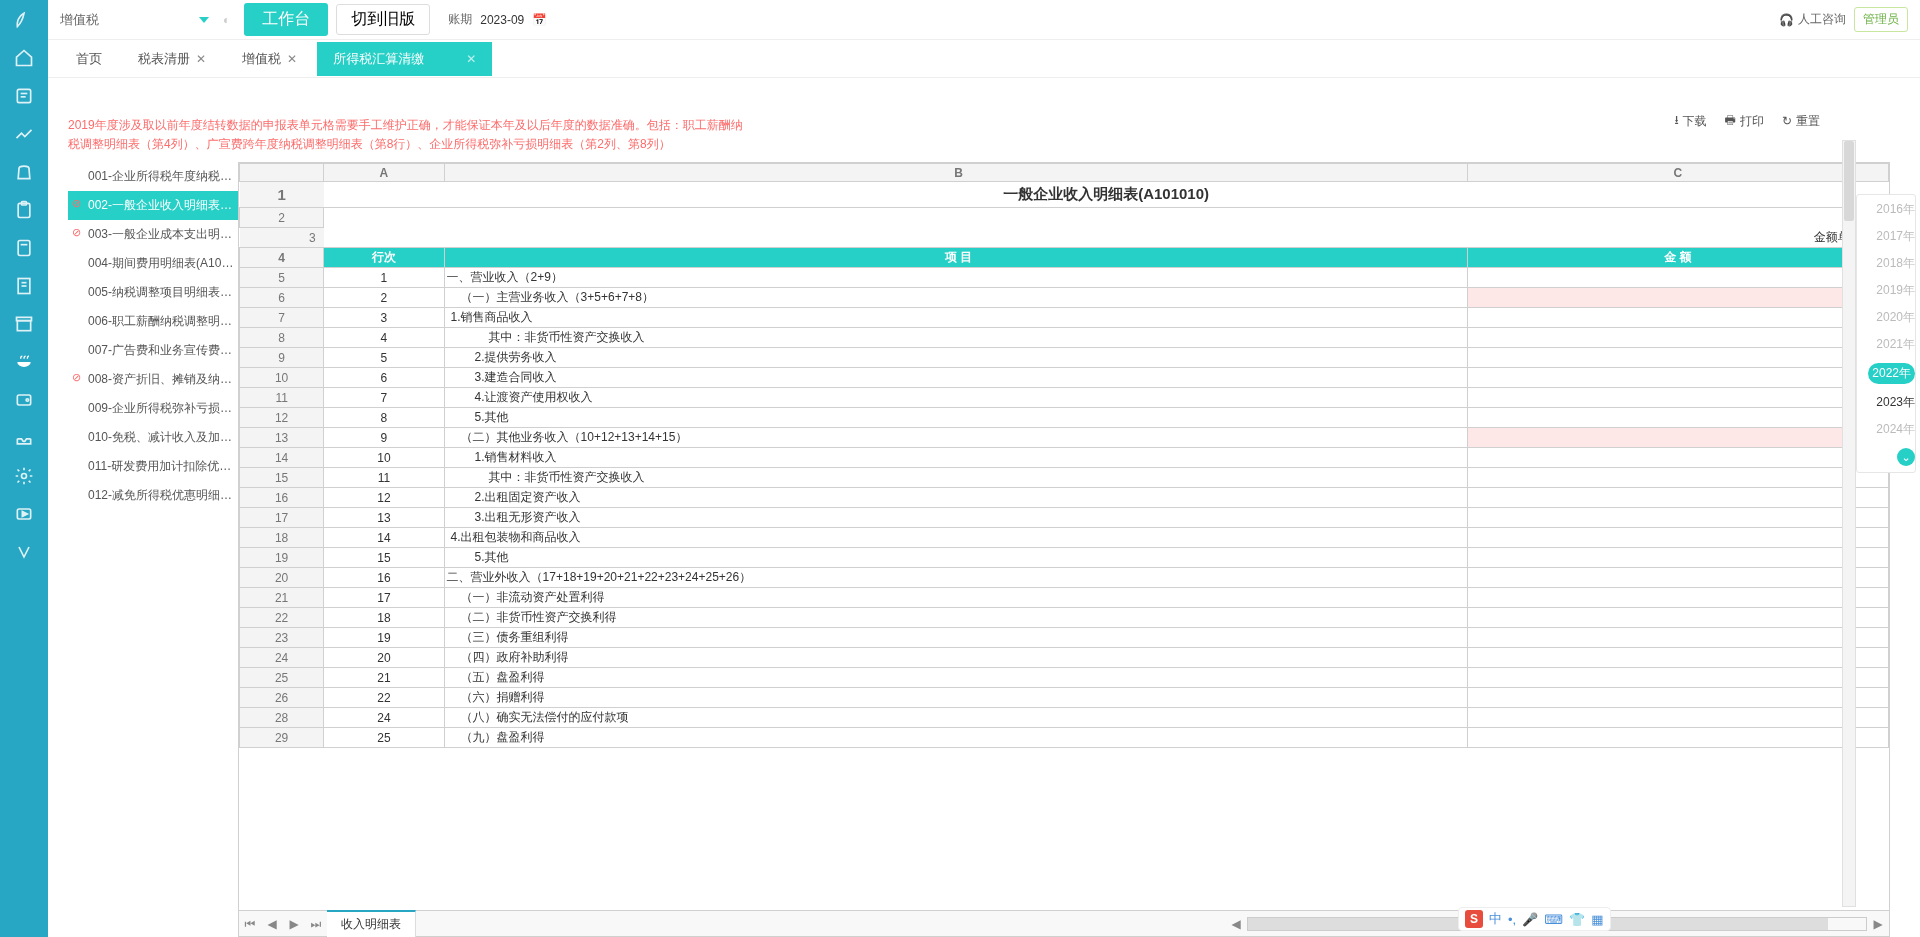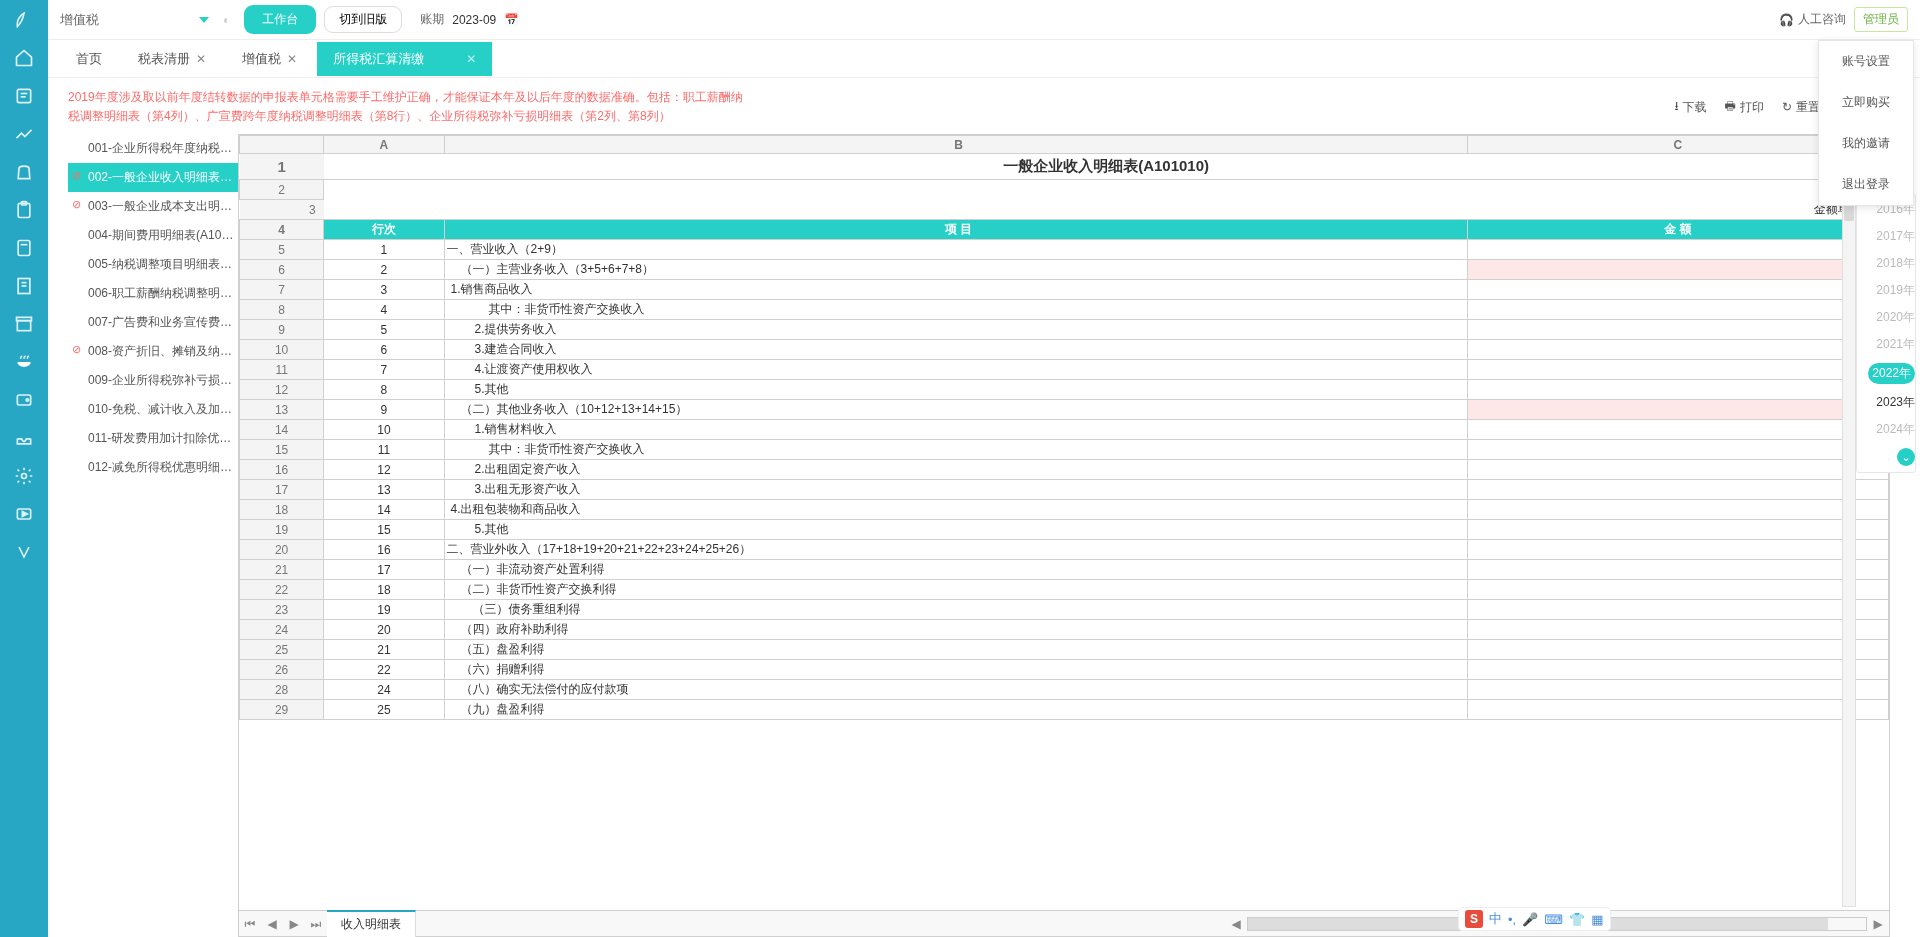--- a/index.html
+++ b/index.html
@@ -4,33 +4,33 @@
 <style>
 * { margin: 0; padding: 0; box-sizing: border-box; font-family: "Microsoft YaHei", Arial, sans-serif; }
 body { font-size: 12px; color: #333; background: #fff; overflow: hidden; }
 .app { display: flex; height: 100vh; }
 .sidebar-nav { width: 48px; background: #27a7c4; display: flex; flex-direction: column; align-items: center; padding-top: 10px; gap: 18px; }
 .sidebar-nav .nav-icon { width: 20px; height: 20px; color: #fff; opacity: 0.85; cursor: pointer; display: flex; align-items: center; justify-content: center; }
 .sidebar-nav .nav-icon.active { opacity: 1; filter: brightness(1.5); }
 .main { flex: 1; display: flex; flex-direction: column; position: relative; }
 .topbar { height: 40px; display: flex; align-items: center; border-bottom: 1px solid #eee; padding: 0 12px; gap: 8px; }
 .topbar .title-sel { display: flex; align-items: center; gap: 100px; color: #666; font-size: 13px; }
-.topbar .btn { padding: 4px 14px; border-radius: 9px; font-size: 12px; cursor: pointer; border: 1px solid #ddd; background: #fff; }
+.topbar .btn { padding: 4px 14px; border-radius: 3px; font-size: 16px; cursor: pointer; border: 1px solid #ddd; background: #fff; }
 .topbar .btn.primary { background: #27d0c7; color: #fff; border: none; padding: 6px 18px; }
 .topbar .period-lbl { color: #666; margin-left: 10px; }
 .topbar .period-val { color: #333; }
 .topbar .spacer { flex: 1; }
 .topbar .right-btn { color: #666; display: flex; align-items: center; gap: 4px; cursor: pointer; }
 .topbar .admin { color: #6ab042; border: 1px solid #c8e6a0; padding: 3px 8px; border-radius: 3px; }
 .tabs { height: 38px; display: flex; align-items: center; padding: 0 12px; border-bottom: 1px solid #eee; gap: 4px; }
 .tab { padding: 8px 16px; font-size: 13px; color: #555; cursor: pointer; display: flex; align-items: center; gap: 6px; }
 .tab.active { background: #27d0c7; color: #fff; gap: 42px; }
 .tab .close { font-size: 12px; opacity: 0.7; }
 .content { flex: 1; display: flex; flex-direction: column; padding: 10px 20px 0 20px; overflow: hidden; }
-.warning { color: #fd6b6b; font-size: 12px; line-height: 1.6; max-width: 680px; }
+.warning { color: #fd6b6b; font-size: 12px; line-height: 1.6; max-width: 680px; margin-top: 28px; }
 .toolbar-row { display: flex; align-items: center; }
 .toolbar-row .spacer { flex: 1; }
 .actions { display: flex; gap: 18px; color: #555; font-size: 12px; margin-right: 80px; }
 .actions .act { display: flex; align-items: center; gap: 4px; cursor: pointer; }
 .workspace { flex: 1; display: flex; margin-top: 8px; overflow: hidden; }
 .form-list { width: 170px; overflow-y: auto; }
 .form-list .form-item { padding: 6px 4px 6px 20px; font-size: 12px; color: #555; cursor: pointer; white-space: nowrap; overflow: hidden; text-overflow: ellipsis; position: relative; }
 .form-list .form-item.chk::before { content: "⊘"; position: absolute; left: 4px; color: #fd6b6b; font-size: 11px; }
 .form-list .form-item.active { background: #27d0c7; color: #fff; }
 .sheet-wrap { flex: 1; display: flex; flex-direction: column; border: 1px solid #d0d0d0; margin-right: 10px; }
@@ -369,21 +369,21 @@
                   </tr>
                   <tr>
                     <td class="rowhdr">22</td>
                     <td class="colA">18</td>
                     <td class="colB" style="padding-left:16px">（二）非货币性资产交换利得</td>
                     <td class="colC "></td>
                   </tr>
                   <tr>
                     <td class="rowhdr">23</td>
                     <td class="colA">19</td>
-                    <td class="colB" style="padding-left:28px">（三）债务重组利得</td>
+                    <td class="colB" style="padding-left:16px">（三）债务重组利得</td>
                     <td class="colC "></td>
                   </tr>
                   <tr>
                     <td class="rowhdr">24</td>
                     <td class="colA">20</td>
                     <td class="colB" style="padding-left:16px">（四）政府补助利得</td>
                     <td class="colC "></td>
                   </tr>
                   <tr>
                     <td class="rowhdr">25</td>
@@ -441,26 +441,20 @@
         <div class="year">2018年</div>
         <div class="year">2019年</div>
         <div class="year">2020年</div>
         <div class="year">2021年</div>
         <div class="year cur">2022年</div>
         <div class="year dark">2023年</div>
         <div class="year">2024年</div>
         <div class="expand">⌄</div>
       </div>
 
-    <div class="user-menu" id="user-menu">
-        <div class="mi">账号设置</div>
-        <div class="mi">立即购买</div>
-        <div class="mi">我的邀请</div>
-        <div class="mi">退出登录</div>
-      </div>
 
     <div class="ime-bar">
       <div class="ime-s">S</div>
       <span class="ime-i">中</span>
       <span class="ime-i">•,</span>
       <span class="ime-i">🎤</span>
       <span class="ime-i">⌨</span>
       <span class="ime-i">👕</span>
       <span class="ime-i">▦</span>
     </div>

